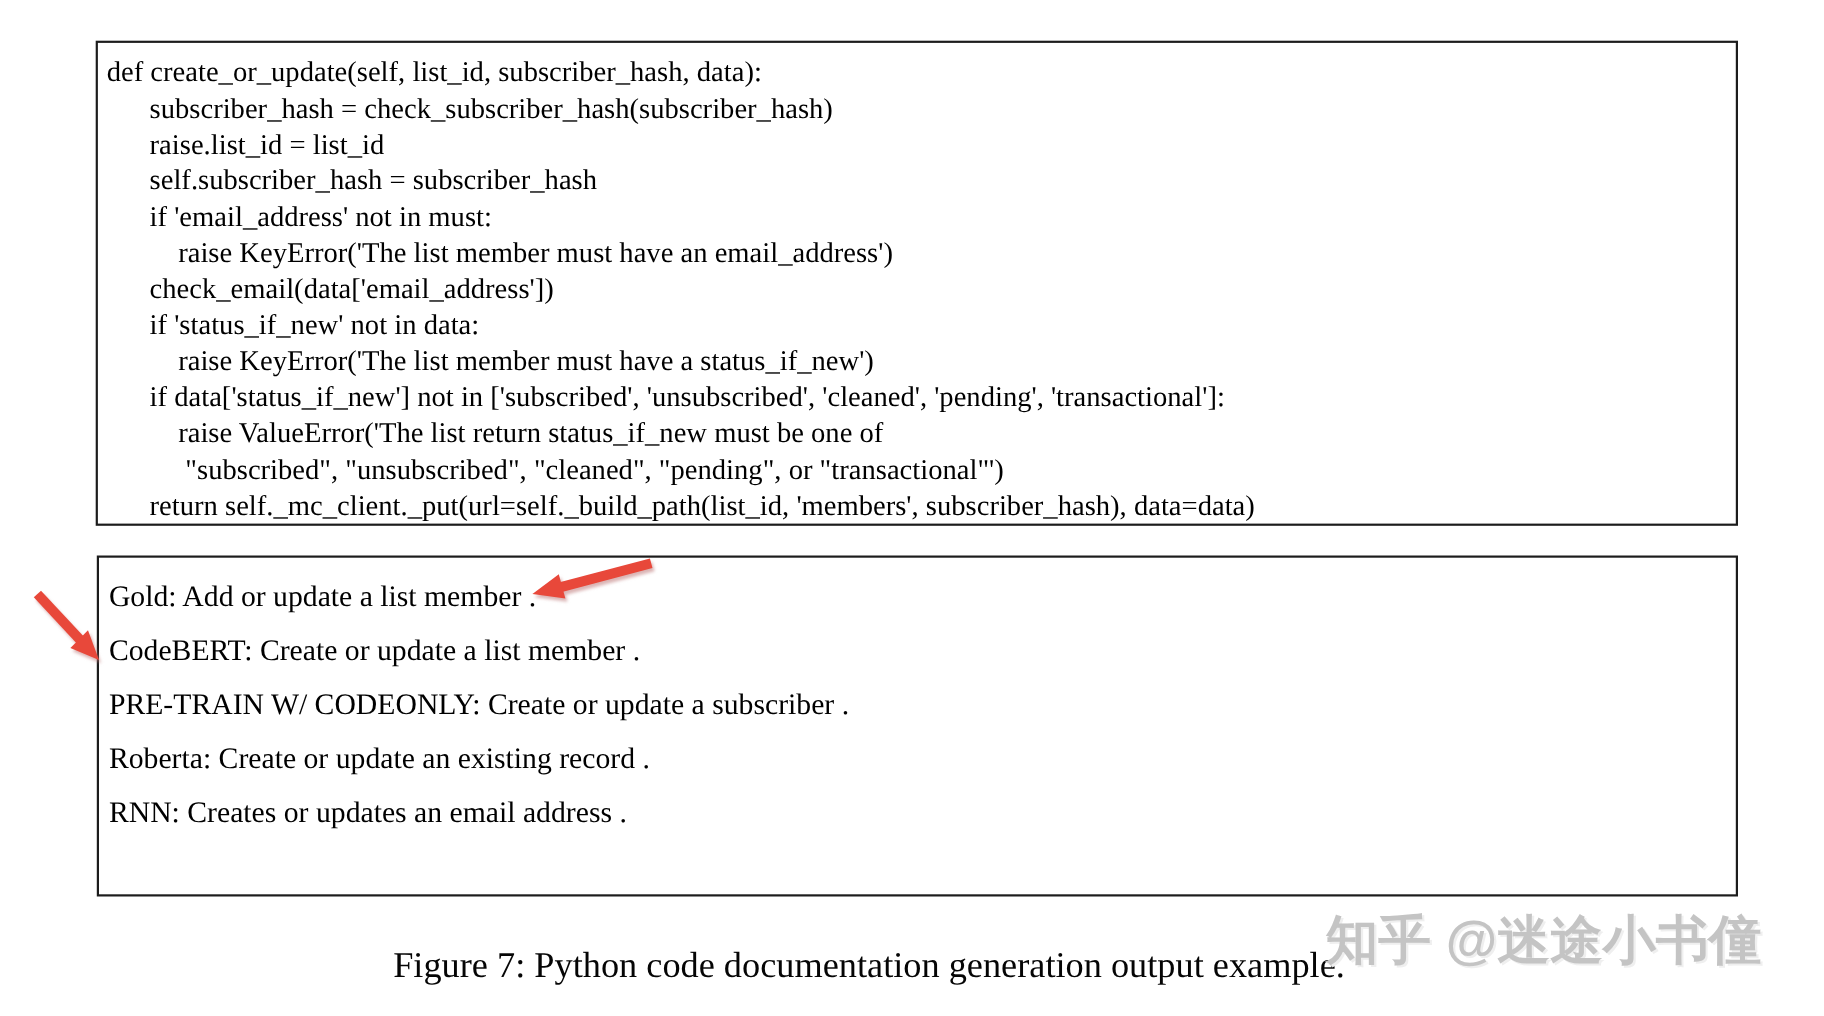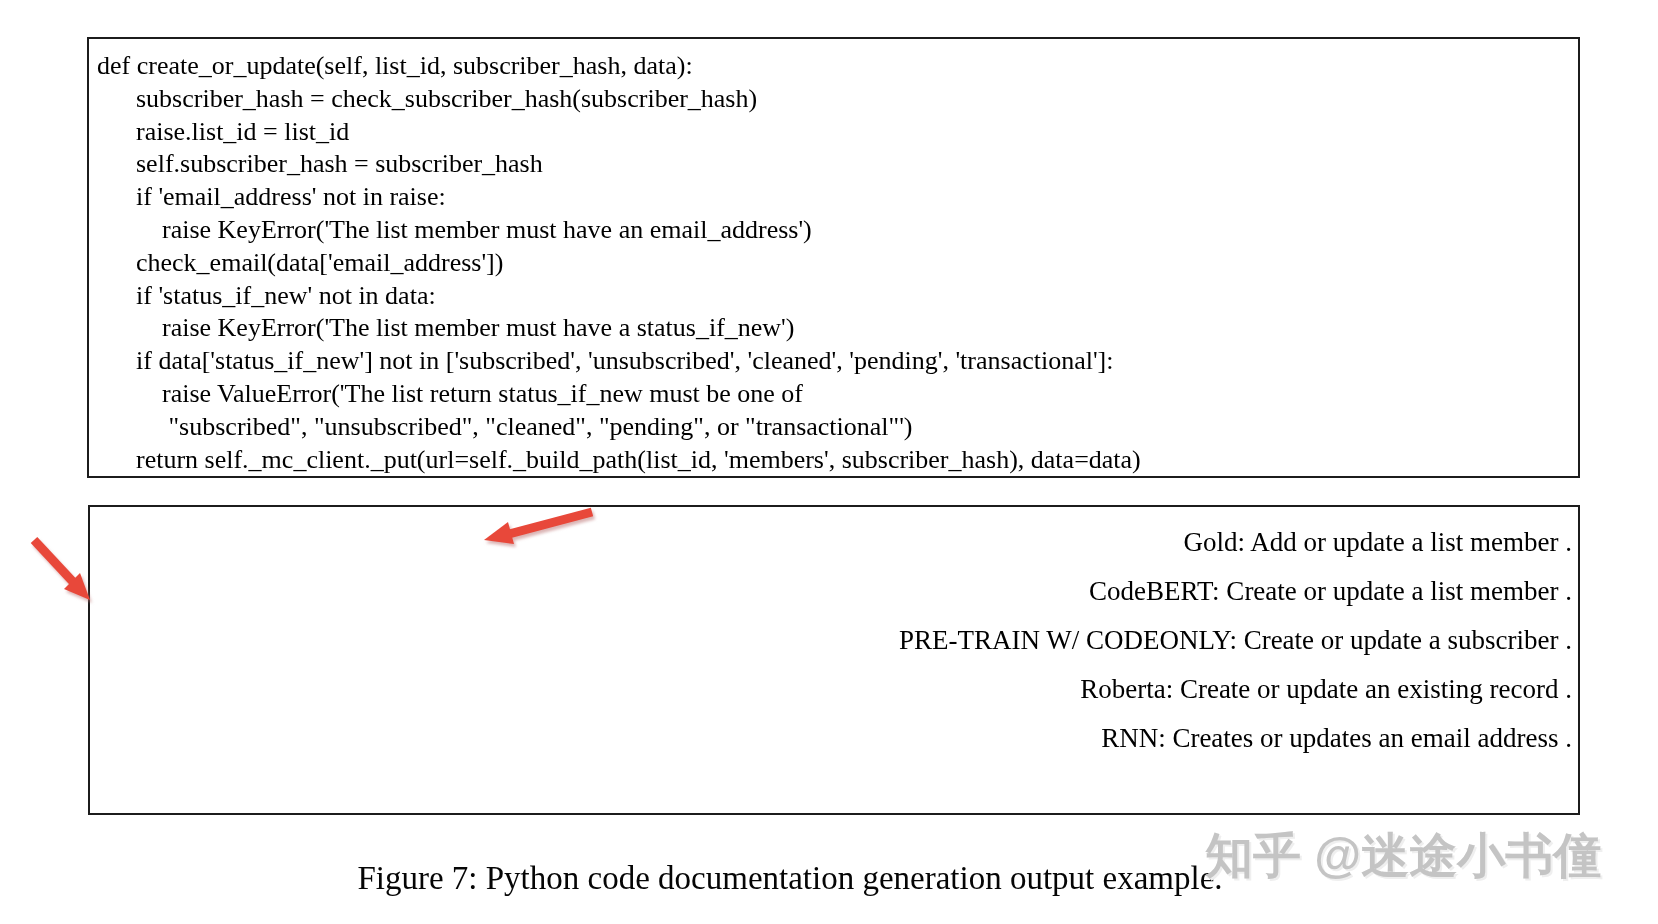--- a/index.html
+++ b/index.html
@@ -40,21 +40,20 @@
     top: 505px;
     width: 1492px;
     height: 310px;
     padding: 11px 6px 0 9px;
   }
   .output-line {
     white-space: pre;
     font-size: 27px;
     line-height: 49px;
     height: 49px;
-    text-align: right;
   }
   .caption-row {
     position: absolute;
     left: 0;
     top: 858px;
     width: 1580px;
     text-align: center;
     font-size: 33px;
     line-height: 40px;
     color: #050505;
@@ -86,21 +85,21 @@
 </head>
 <body>
 
 <div class="page">
 
   <div class="box code-box">
     <div class="code-line">def create_or_update(self, list_id, subscriber_hash, data):</div>
     <div class="code-line">      subscriber_hash = check_subscriber_hash(subscriber_hash)</div>
     <div class="code-line">      raise.list_id = list_id</div>
     <div class="code-line">      self.subscriber_hash = subscriber_hash</div>
-    <div class="code-line">      if 'email_address' not in raise:</div>
+    <div class="code-line">      if 'email_address' not in must:</div>
     <div class="code-line">          raise KeyError('The list member must have an email_address')</div>
     <div class="code-line">      check_email(data['email_address'])</div>
     <div class="code-line">      if 'status_if_new' not in data:</div>
     <div class="code-line">          raise KeyError('The list member must have a status_if_new')</div>
     <div class="code-line">      if data['status_if_new'] not in ['subscribed', 'unsubscribed', 'cleaned', 'pending', 'transactional']:</div>
     <div class="code-line">          raise ValueError('The list return status_if_new must be one of</div>
     <div class="code-line">           "subscribed", "unsubscribed", "cleaned", "pending", or "transactional"')</div>
     <div class="code-line">      return self._mc_client._put(url=self._build_path(list_id, 'members', subscriber_hash), data=data)</div>
   </div>
 

